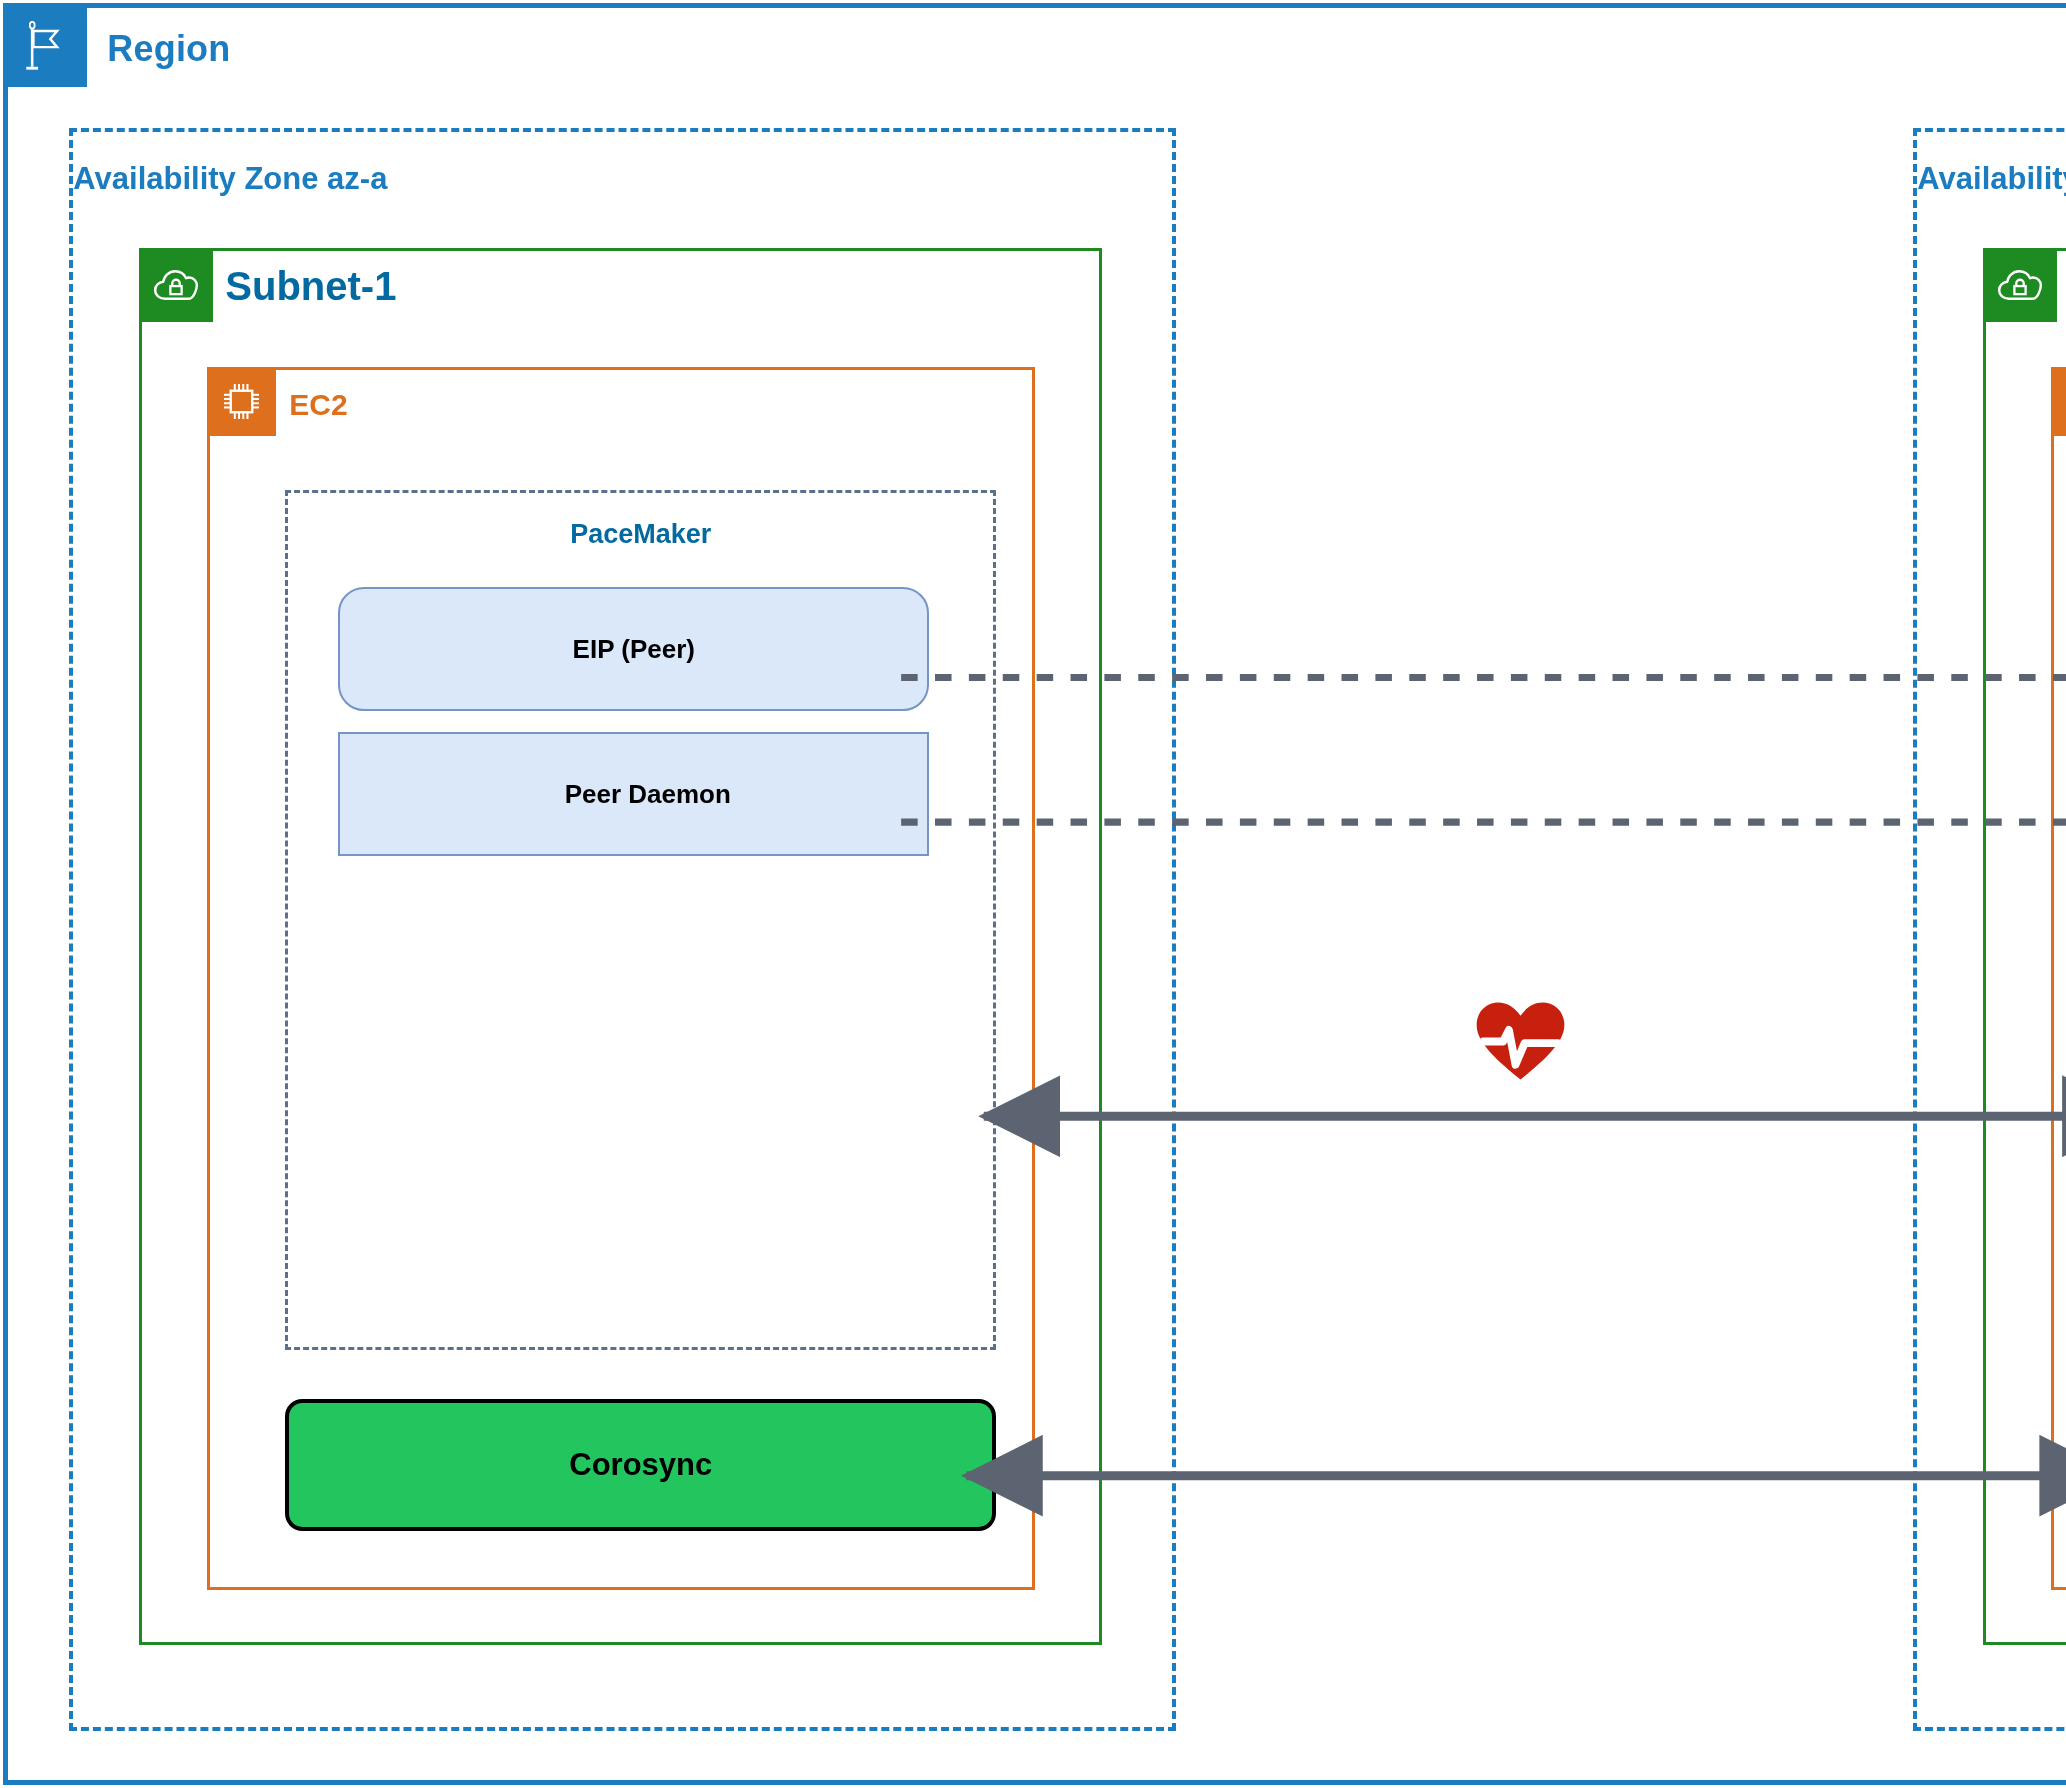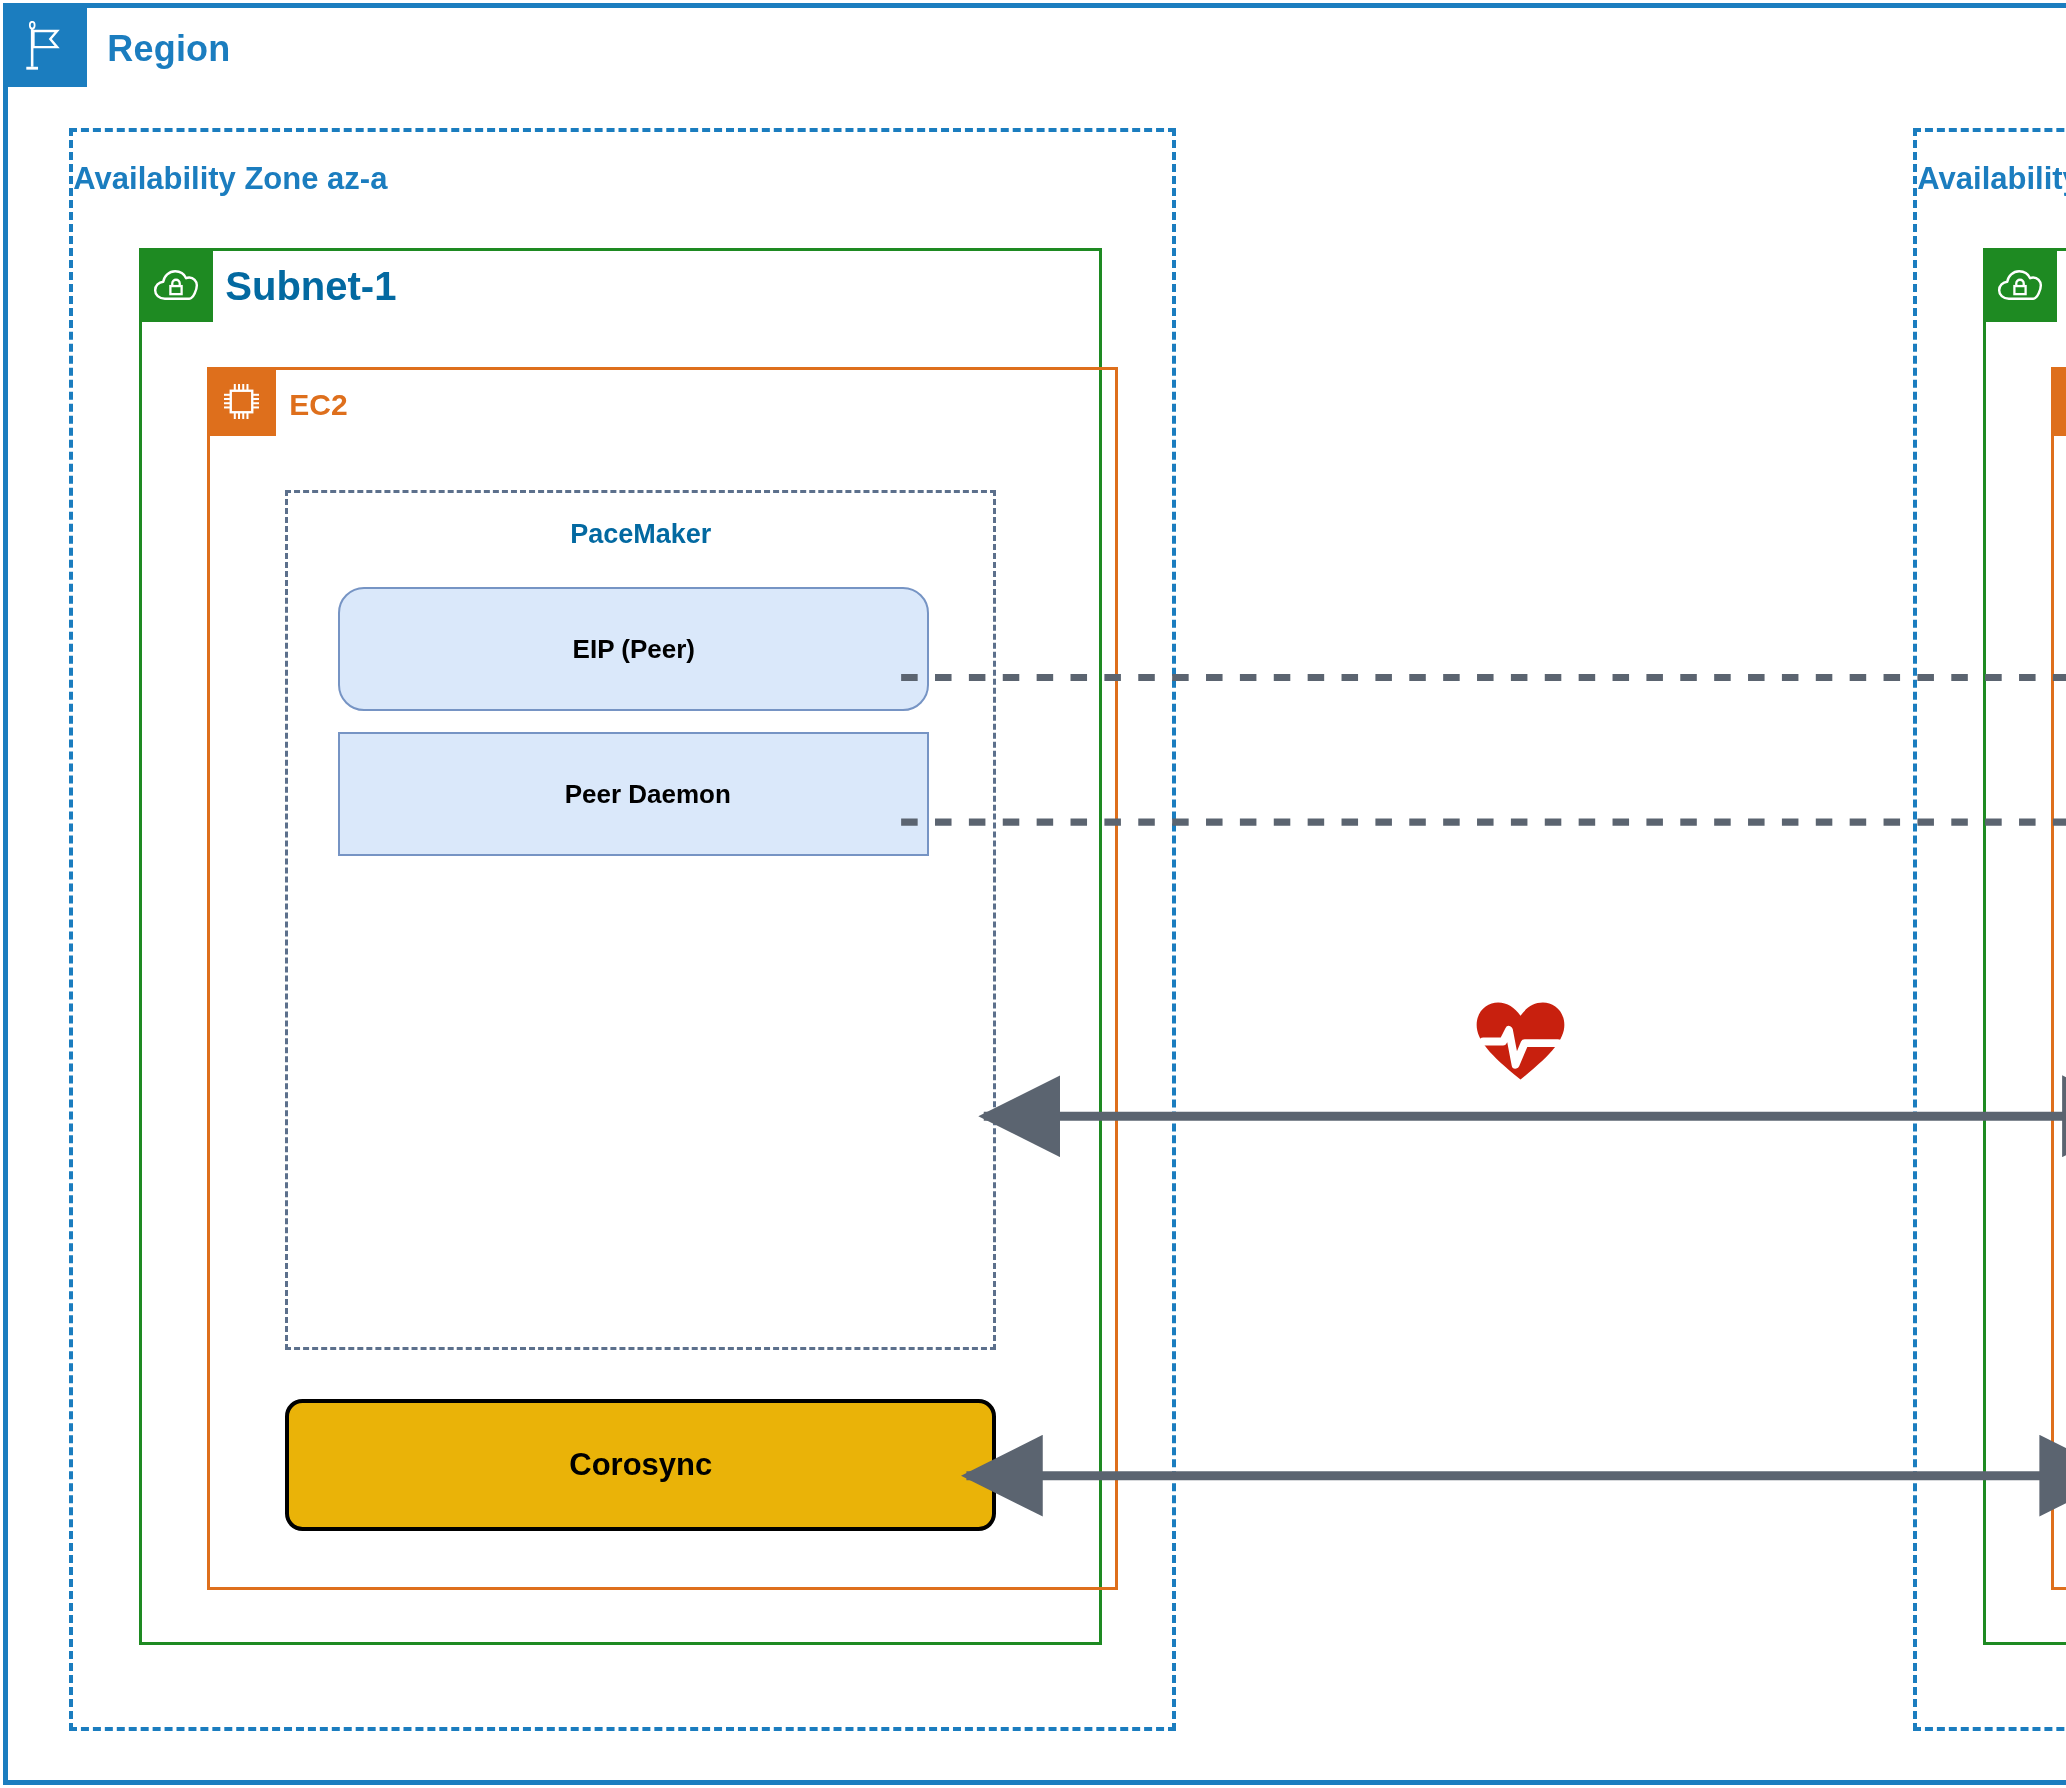--- a/index.html
+++ b/index.html
@@ -62,21 +62,21 @@
     font-size:40px; font-weight:bold; color:#0369a1;
     white-space:nowrap;
   }
 
   
   .ec2{
     position:absolute;
     border:3.7px solid #DE6F1C;
     background:transparent;
   }
-  #ec2-1{ left:65px; top:116px; width:911px; height:1223px; }
+  #ec2-1{ left:65px; top:116px; width:828px; height:1223px; }
   #ec2-2{ left:65px; top:116px; width:839px; height:1223px; }
   .ec2-badge{
     position:absolute; left:-3.7px; top:-3.7px;
     width:69px; height:69px;
     background:#DE6F1C;
     display:flex; align-items:center; justify-content:center;
   }
   .ec2-label{
     position:absolute; left:79px; top:17.4px;
     font-size:30px; font-weight:bold; color:#DE6F1C;
@@ -102,21 +102,21 @@
     display:flex; align-items:center; justify-content:center;
     font-size:26px; font-weight:bold; color:#000000;
     white-space:nowrap;
   }
   .resbox.filled{ background:#DAE8FA; border:2.9px solid #7694C4; }
 
   
   .corosync{
     position:absolute;
     width:711px; height:132px;
-    background:#eab308;
+    background:#22c55e;
     border:4.5px solid #000000;
     border-radius:17.4px;
     display:flex; align-items:center; justify-content:center;
     font-size:31px; font-weight:bold; color:#000000;
   }
   #corosync-1{ left:75px; top:1029px; }
 
   
   #connectors{
     position:absolute; left:0; top:0;

